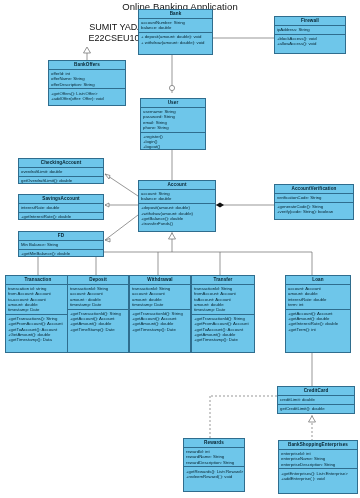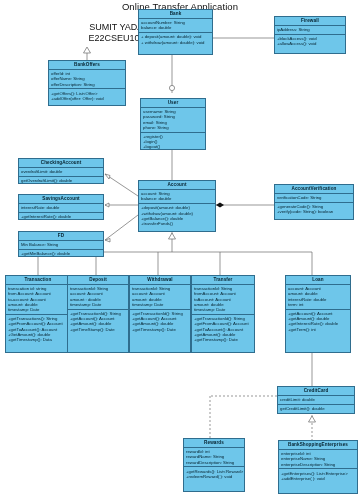--- a/index.html
+++ b/index.html
@@ -60,21 +60,21 @@
     color:#06222f;
     white-space:nowrap;
     letter-spacing:0px;
   }
 </style>
 </head>
 <body>
 
 <div id="canvas">
 
-  <div class="title">Online Transfer Application</div>
+  <div class="title">Online Banking Application</div>
   <div class="author">
     <div>SUMIT YADAV</div>
     <div>E22CSEU1087</div>
   </div>
 
   <svg class="links" viewBox="0 0 360 498">
     <g stroke="#6a6a6a" stroke-width="0.7" fill="none">
 
       <line x1="213" y1="38" x2="274" y2="38"></line>
       <polygon points="213,38 209,35.5 205,38 209,40.5" fill="#111" stroke="none"></polygon>

